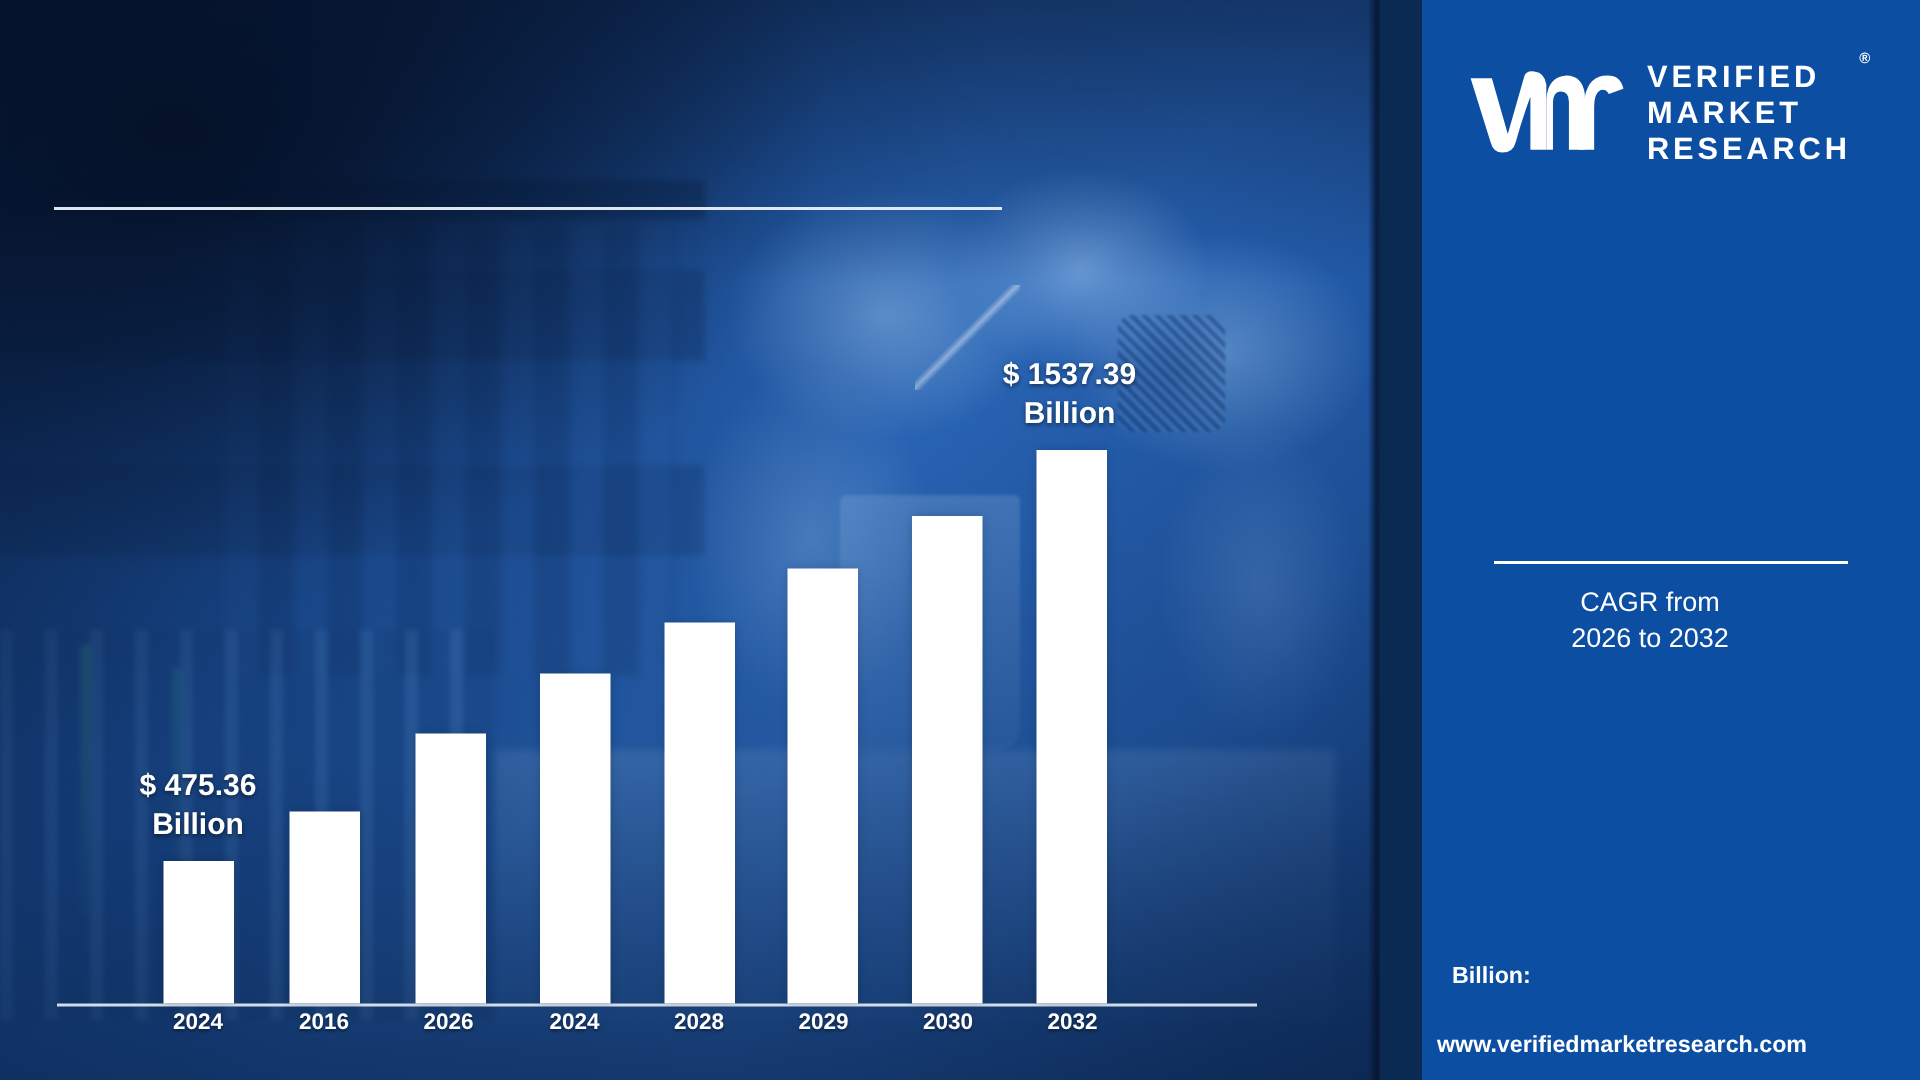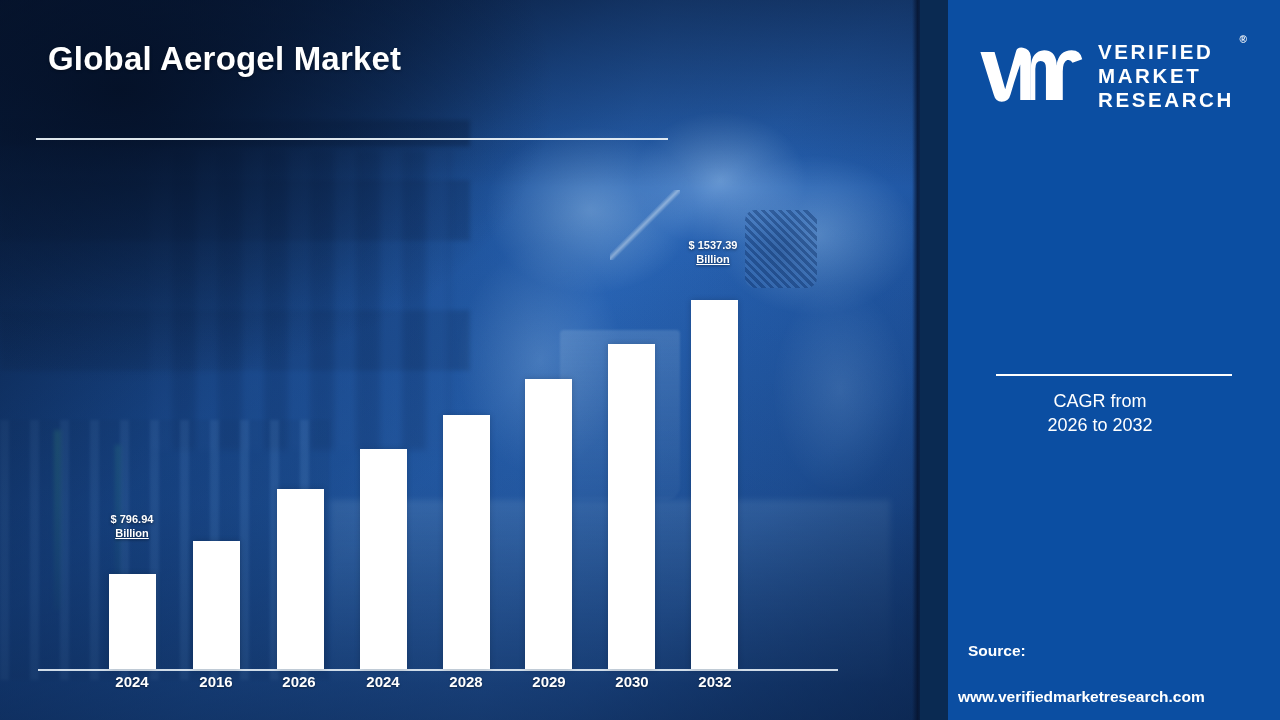--- a/index.html
+++ b/index.html
@@ -133,24 +133,24 @@
     position:absolute;bottom:51px;width:47px;background:#ffffff;
     box-shadow:0 0 6px rgba(0,0,0,.18);
   }
   .tick-label{
     position:absolute;top:673px;width:84px;text-align:center;
     font-size:15px;font-weight:700;color:#ffffff;
     text-shadow:0 1px 2px rgba(0,0,0,.45);
   }
   .value-label{
     position:absolute;text-align:center;width:150px;
-    font-size:11px;font-weight:700;color:#ffffff;line-height:1.28;
+    font-size:20px;font-weight:700;color:#ffffff;line-height:1.28;
     text-shadow:0 1px 3px rgba(0,0,0,.5);
   }
-  .value-label .line2{display:block;text-decoration:underline;}
+  .value-label .line2{display:block;}
   #label-first{left:57px;top:512px;}
   #label-last{left:638px;top:238px;}
 
   
   .right-panel{
     position:absolute;left:948px;top:0;width:360px;height:720px;
     background:#0b4ea2;
   }
   .logo{
     position:absolute;left:28px;top:30px;width:310px;height:92px;
@@ -195,21 +195,20 @@
     <div class="photo-tube-green"></div>
     <div class="photo-tube-green2"></div>
     <div class="photo-bottom-tray"></div>
     <div class="photo-hands"></div>
     <div class="photo-beaker"></div>
     <div class="photo-pipette"></div>
     <div class="photo-sponge"></div>
     <div class="photo-tint"></div>
     <div class="photo-tint2"></div>
 
-    <div class="title">Global Aerogel Market</div>
     <div class="title-rule"></div>
 
     <div class="chart">
       <div class="axis-line"></div>
 
       <div class="bar" style="left:109px;height:95px;"></div>
       <div class="bar" style="left:193px;height:128px;"></div>
       <div class="bar" style="left:277px;height:180px;"></div>
       <div class="bar" style="left:360px;height:220px;"></div>
       <div class="bar" style="left:443px;height:254px;"></div>
@@ -220,21 +219,21 @@
       <div class="tick-label" style="left:90px;">2024</div>
       <div class="tick-label" style="left:174px;">2016</div>
       <div class="tick-label" style="left:257px;">2026</div>
       <div class="tick-label" style="left:341px;">2024</div>
       <div class="tick-label" style="left:424px;">2028</div>
       <div class="tick-label" style="left:507px;">2029</div>
       <div class="tick-label" style="left:590px;">2030</div>
       <div class="tick-label" style="left:673px;">2032</div>
 
       <div class="value-label" id="label-first">
-        <span>$ 796.94</span>
+        <span>$ 475.36</span>
         <span class="line2">Billion</span>
       </div>
 
       <div class="value-label" id="label-last">
         <span>$ 1537.39</span>
         <span class="line2">Billion</span>
       </div>
     </div>
 
     <div class="panel-edge"></div>
@@ -259,17 +258,17 @@
   </div>
 
   <div class="cagr-rule"></div>
 
   <div class="cagr-caption" style="left:920px;">
     <div>CAGR from</div>
     <div>2026 to 2032</div>
   </div>
 
   <div class="source" style="left:920px;">
-    <span class="src-label">Source:</span>
+    <span class="src-label">Billion:</span>
     <span class="src-url">www.verifiedmarketresearch.com</span>
   </div>
 
 </div>
 
 </body></html>

